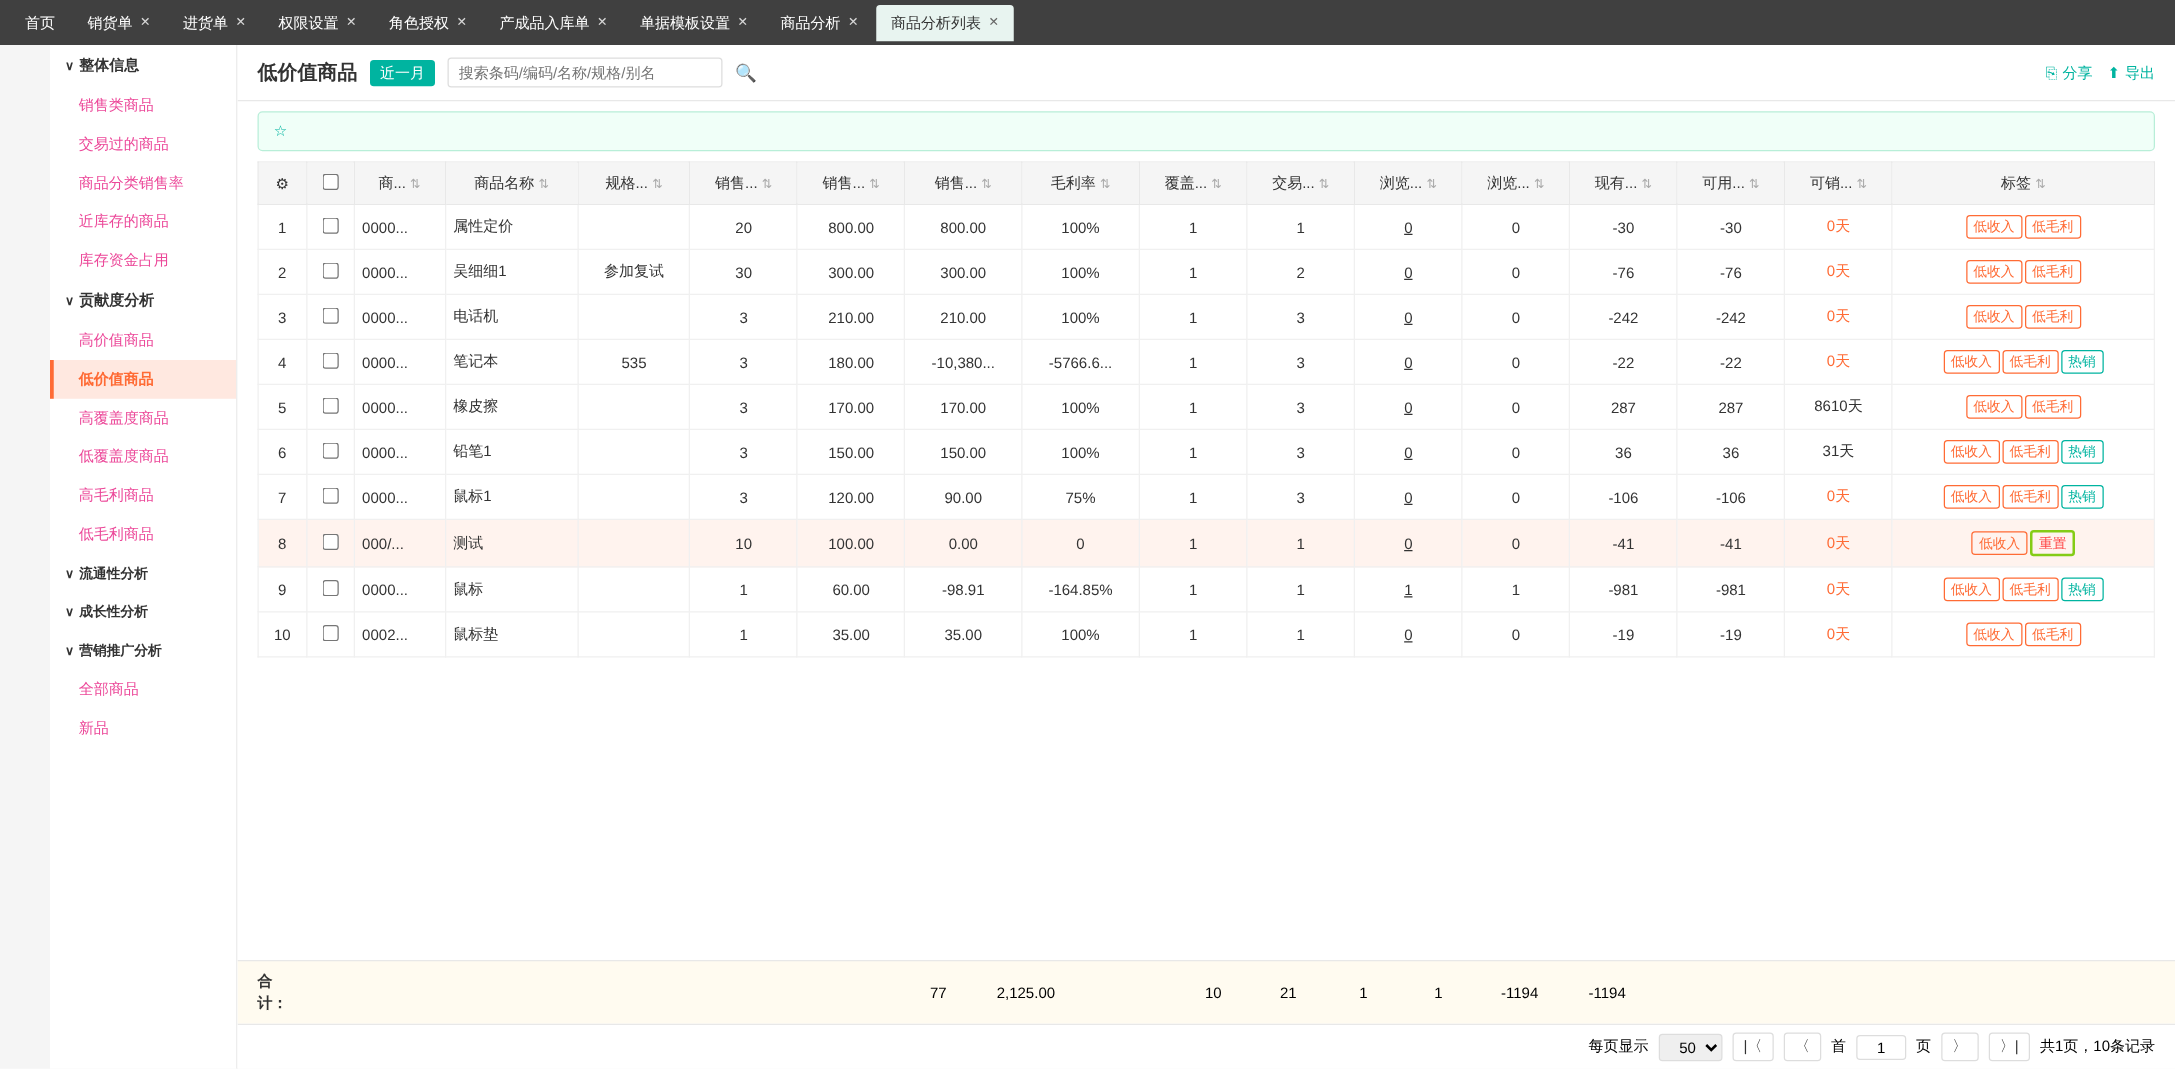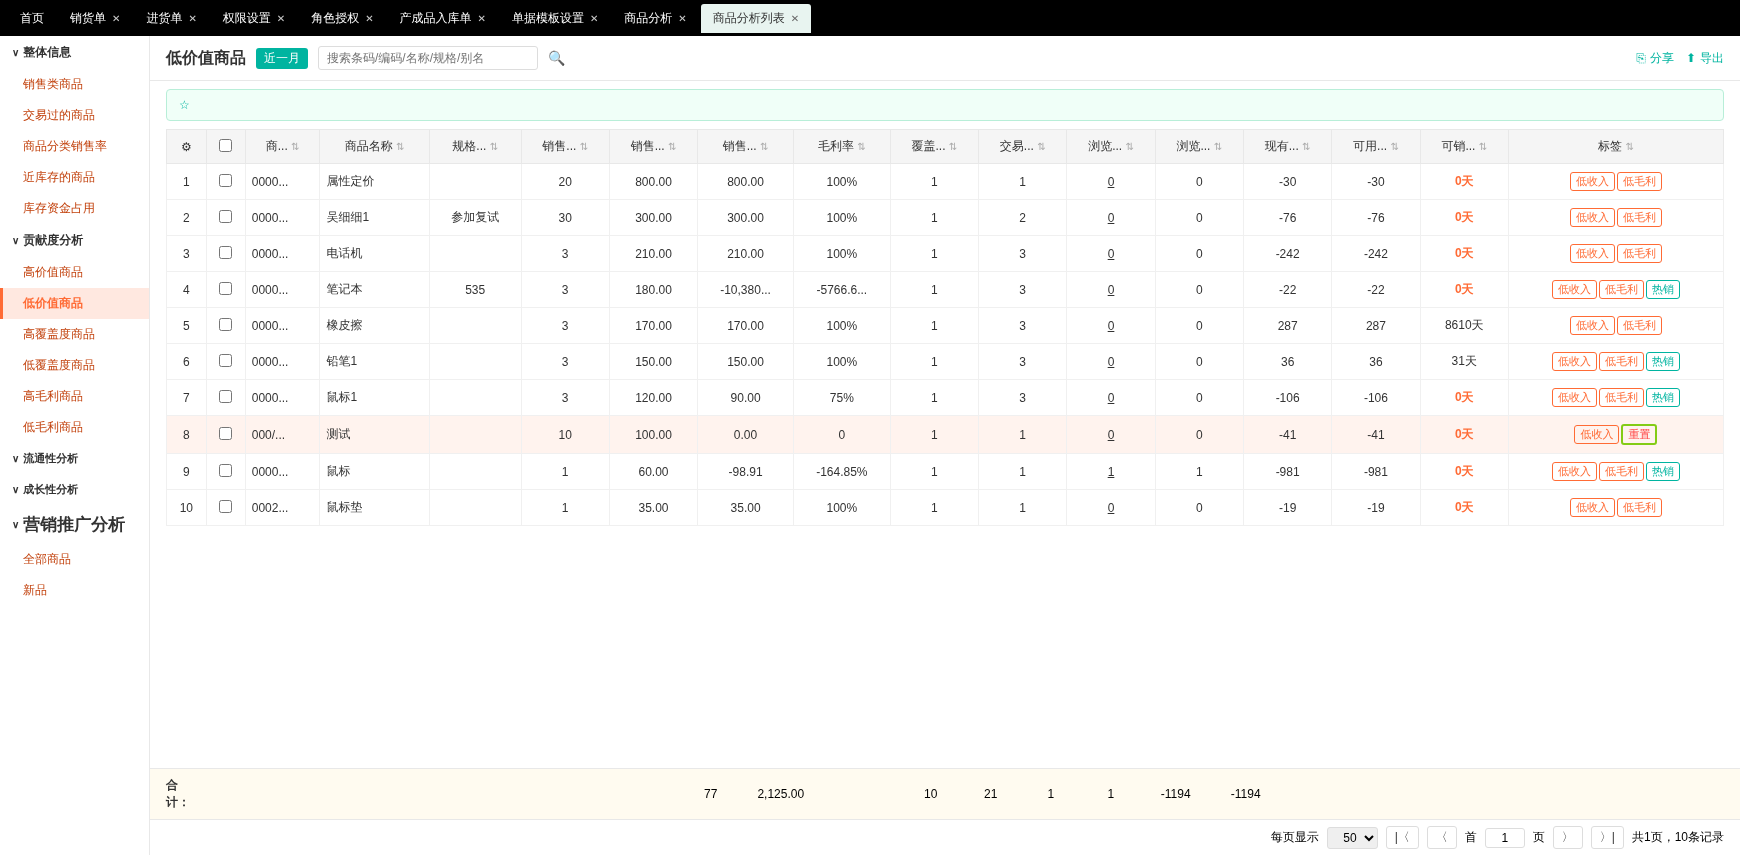--- a/index.html
+++ b/index.html
@@ -1,20 +1,20 @@
 <!DOCTYPE html>
 <html><head>
   <meta charset="utf-8">
   <style>
     * { box-sizing: border-box; margin: 0; padding: 0; font-family: 'Microsoft YaHei', Arial, sans-serif; font-size: 12px; }
     body { background: #f5f5f5; overflow: hidden; }
     
     
     .top-nav {
-      background: #000000;
+      background: #404040;
       display: flex;
       align-items: center;
       height: 36px;
       padding: 0 8px;
       gap: 2px;
     }
     .nav-tab {
       color: white;
       padding: 6px 12px;
       cursor: pointer;
@@ -25,20 +25,21 @@
       gap: 4px;
     }
     .nav-tab.active { background: #e8f4f0; color: #333; }
     .nav-tab .close { font-size: 10px; color: rgba(255,255,255,0.8); margin-left: 2px; }
     .nav-tab.active .close { color: #666; }
     
     
     .main-layout {
       display: flex;
       height: calc(855px - 36px);
+      margin-left: 40px;
     }
     
     
     .sidebar {
       width: 150px;
       background: white;
       border-right: 1px solid #e8e8e8;
       overflow-y: auto;
       flex-shrink: 0;
     }
@@ -50,21 +51,21 @@
       display: flex;
       align-items: center;
       gap: 4px;
     }
     .sidebar-section-title:before {
       content: '∨';
       font-size: 10px;
     }
     .sidebar-item {
       padding: 7px 12px 7px 20px;
-      color: #c2410c;
+      color: #ec4899;
       cursor: pointer;
       border-left: 3px solid transparent;
     }
     .sidebar-item.active { background: #ffe8e0; color: #ff6b35; border-left-color: #ff6b35; font-weight: bold; }
     
     
     .content-area {
       flex: 1;
       display: flex;
       flex-direction: column;
@@ -183,21 +184,21 @@
       display: inline-block;
       padding: 1px 5px;
       border-radius: 3px;
       font-size: 11px;
       margin: 0 1px;
     }
     .tag-orange { color: #ff6b35; border: 1px solid #ff6b35; }
     .tag-green { color: #00b4a0; border: 1px solid #00b4a0; }
     .tag-red { color: #ff4444; border: 2px solid #84cc16; }
     
-    .zero-day { color: #ff6b35; font-weight: bold; }
+    .zero-day { color: #ff6b35; font-weight: normal; }
     .underline-link { text-decoration: underline; color: #333; cursor: pointer; }
     
     
     .footer-bar {
       background: #fffbf0;
       border-top: 1px solid #e8e8e8;
       padding: 8px 16px;
       display: flex;
       align-items: center;
     }
@@ -289,21 +290,21 @@
     <div class="sidebar-section-title">贡献度分析</div>
     <div class="sidebar-item">高价值商品</div>
     <div class="sidebar-item active">低价值商品</div>
     <div class="sidebar-item">高覆盖度商品</div>
     <div class="sidebar-item">低覆盖度商品</div>
     <div class="sidebar-item">高毛利商品</div>
     <div class="sidebar-item">低毛利商品</div>
 
     <div class="sidebar-section-title" style="font-size:11px;">流通性分析</div>
     <div class="sidebar-section-title" style="font-size:11px;">成长性分析</div>
-    <div class="sidebar-section-title" style="font-size:17px;">营销推广分析</div>
+    <div class="sidebar-section-title" style="font-size:11px;">营销推广分析</div>
     <div class="sidebar-item">全部商品</div>
     <div class="sidebar-item">新品</div>
   </div>
 
   <div class="content-area">
 
     <div class="content-header">
       <span class="page-title-text">低价值商品</span>
       <span class="filter-tag">近一月</span>
       <input type="text" class="search-box" placeholder="搜索条码/编码/名称/规格/别名" style="">

